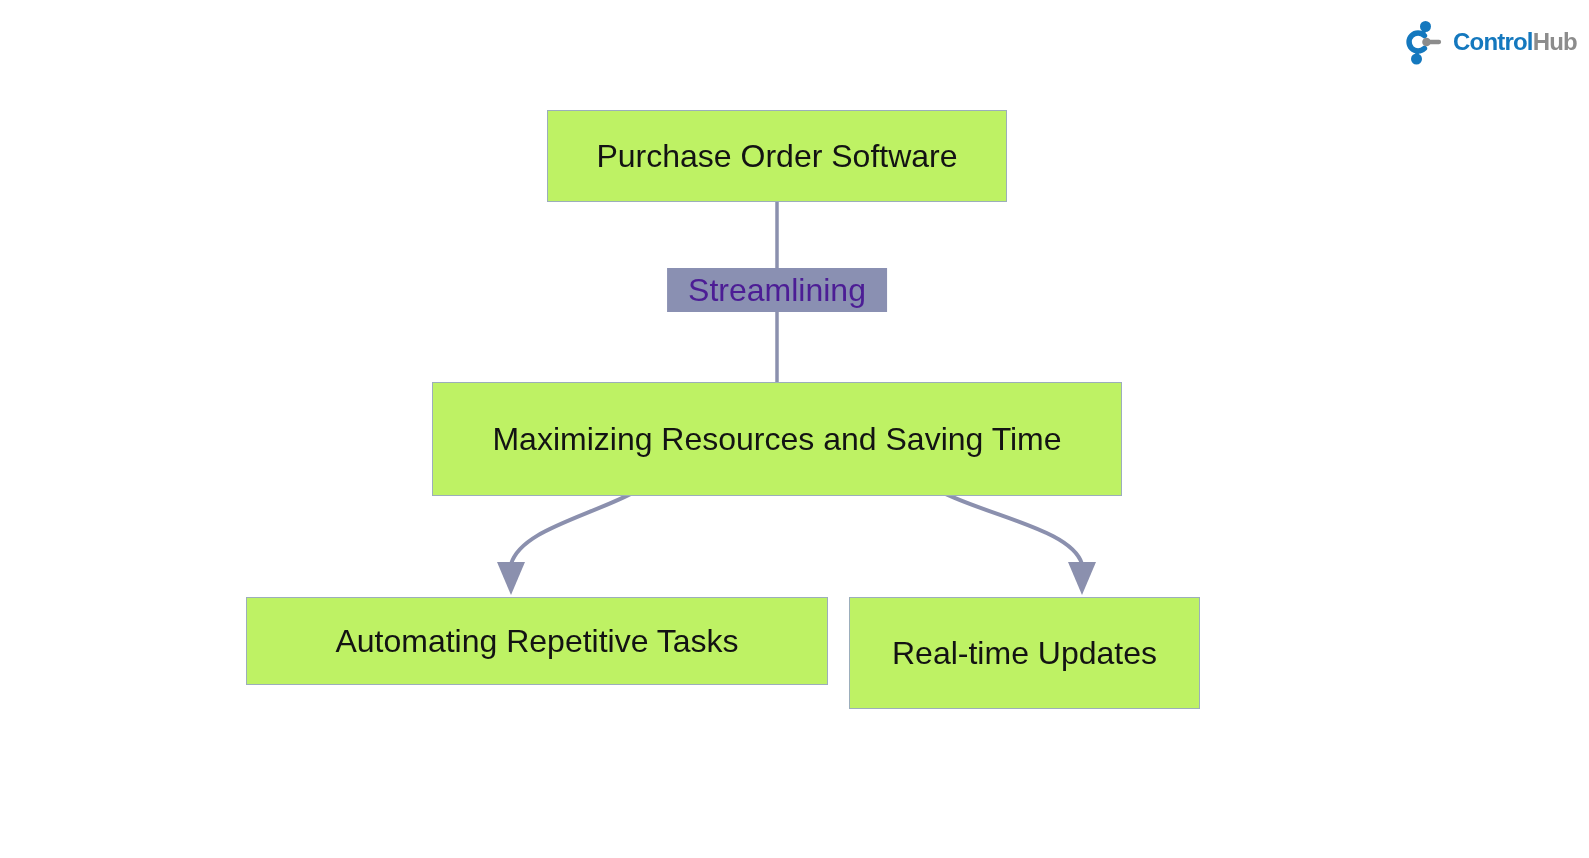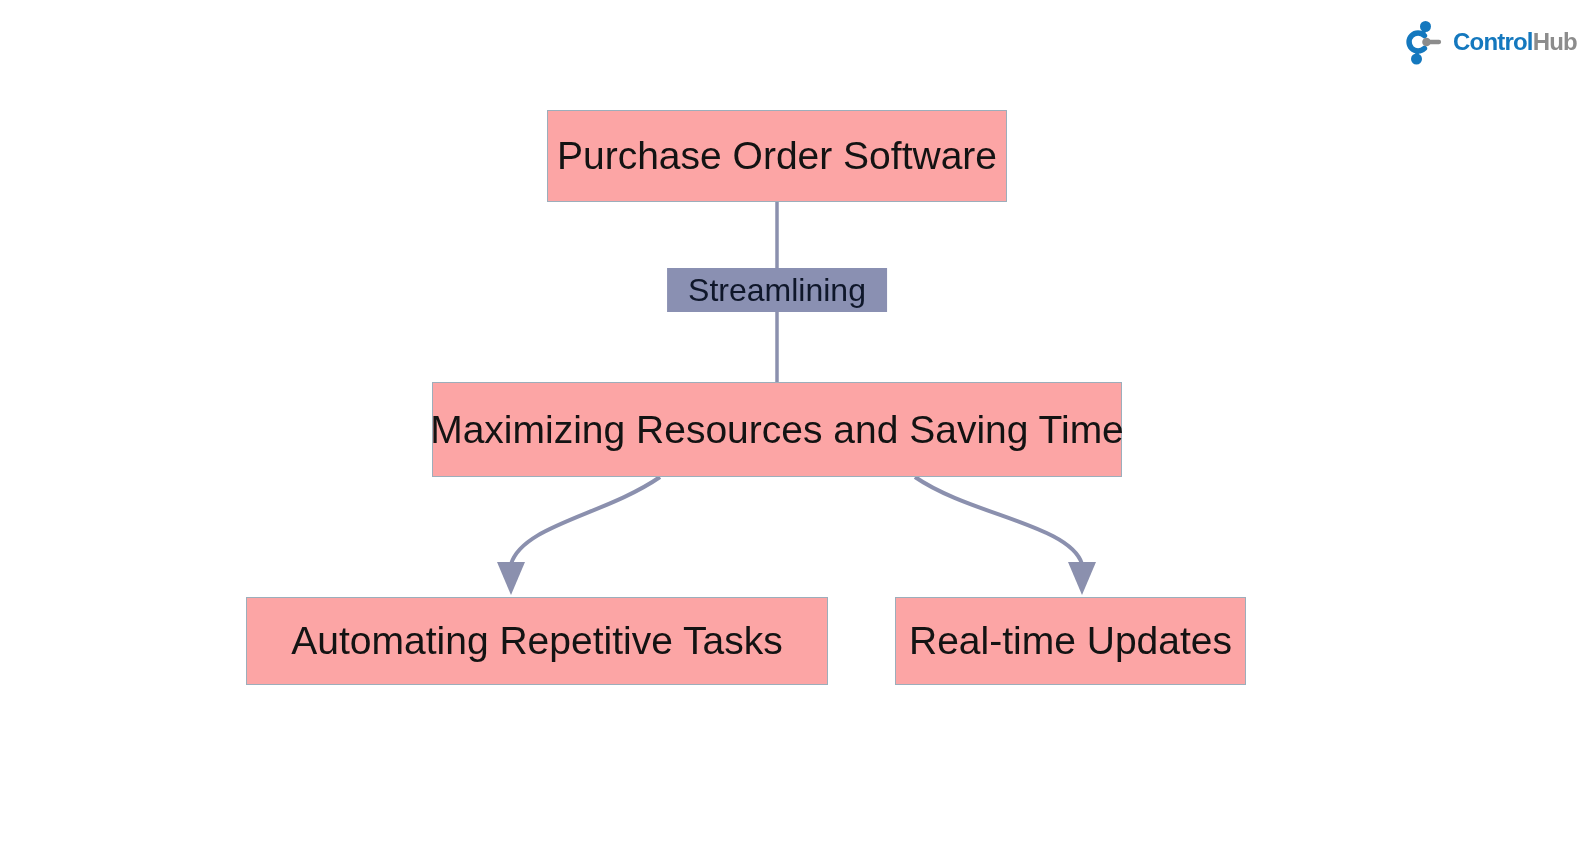--- a/index.html
+++ b/index.html
@@ -17,42 +17,42 @@
   }
   .edges-layer {
     position: absolute;
     left: 0;
     top: 0;
     width: 1589px;
     height: 858px;
   }
   .node {
     position: absolute;
-    background: #fca5a5;
+    background: #bef264;
     border: 1.5px solid #9CAEBB;
     box-sizing: border-box;
     display: flex;
     align-items: center;
     justify-content: center;
-    font-size: 39px;
+    font-size: 32px;
     color: #131313;
     text-align: center;
     white-space: nowrap;
   }
   .node-a { left: 547px; top: 110px; width: 460px; height: 92px; }
-  .node-b { left: 432px; top: 382px; width: 690px; height: 95px; }
+  .node-b { left: 432px; top: 382px; width: 690px; height: 114px; }
   .node-c { left: 246px; top: 597px; width: 582px; height: 88px; }
-  .node-d { left: 895px; top: 597px; width: 351px; height: 88px; }
+  .node-d { left: 849px; top: 597px; width: 351px; height: 112px; }
   .edge-label {
     position: absolute;
     left: 777px;
     top: 290px;
     transform: translate(-50%, -50%);
     background: #8A90B2;
-    color: #0f172a;
+    color: #4c1d95;
     font-size: 32px;
     line-height: 1.25;
     padding: 2px 21px;
     white-space: nowrap;
     text-align: right;
   }
   .logo {
     position: absolute;
     left: 1398px;
     top: 18px;

